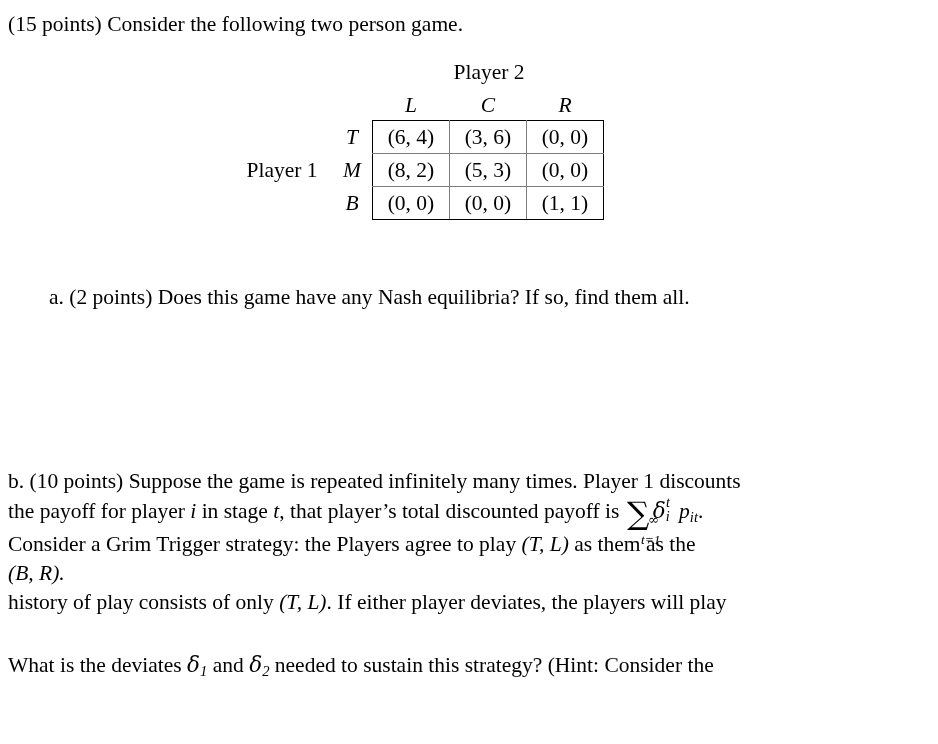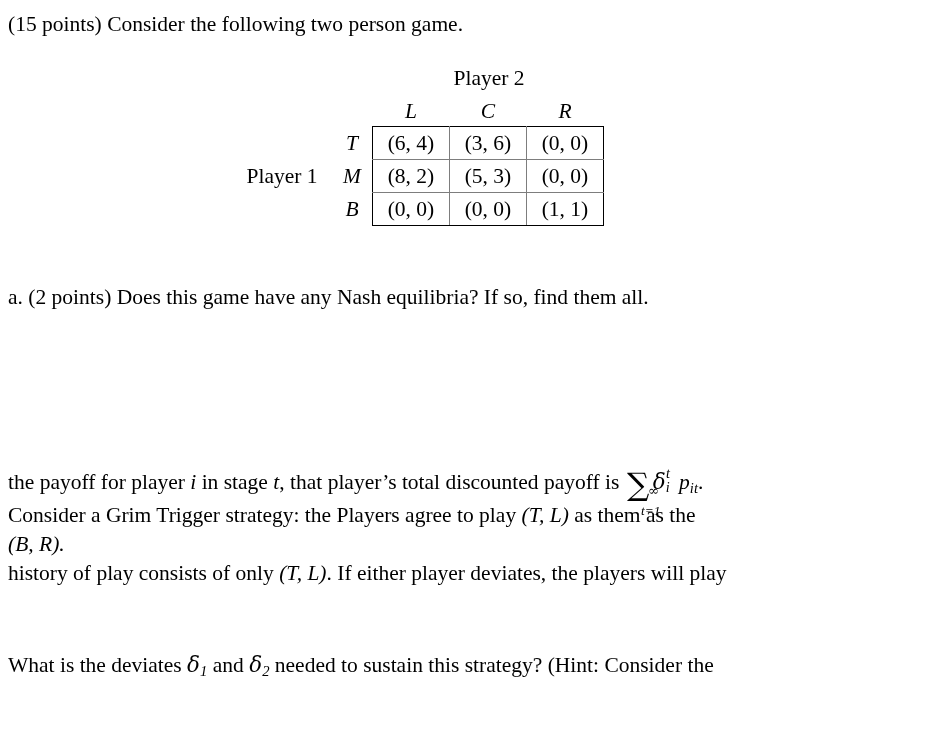--- a/index.html
+++ b/index.html
@@ -106,21 +106,21 @@
     top: 0.22em;
     font-size: 0.62em;
     font-style: italic;
     white-space: nowrap;
   }
 
   
   #matrix-block {
     position: absolute;
     left: 232px;
-    top: 66px;
+    top: 60px;
     font-size: 21.5px;
   }
   .p2-label {
     text-align: center;
     width: 100%;
     font-size: 21.5px;
     margin: 0 0 5px 0;
     padding-left: 142px;
     box-sizing: border-box;
   }
@@ -208,25 +208,26 @@
       <tr class="r-last">
         <td class="rowhead">B</td>
         <td class="cell c-first">(0, 0)</td>
         <td class="cell">(0, 0)</td>
         <td class="cell c-last">(1, 1)</td>
       </tr>
     </tbody>
       </table>
   </div>
 
-  <div class="para nojust" style="top:283px;">
+  <div class="para nojust" style="top:283px;margin-left:41px;">
     <span class="line">a. (2 points) Does this game have any Nash equilibria?  If so, find them all.</span>
   </div>
 
   <div class="para" style="top:467px; width:876px;">
+    <span class="line">b. (10 points) Suppose the game is repeated infinitely many times.  Player 1 discounts</span>
     <span class="line"><span>the payoff for player </span><span class="mi">i</span><span> in stage </span><span class="mi">t</span><span>, that player’s total discounted payoff is </span><span class="sum"><span class="sig">∑</span><span class="lim"><span class="upper">∞</span><span class="lower">t=1</span></span></span><span class="greek">δ</span><span class="subsup"><span class="sup">t</span><span class="sub">i</span></span><span class="mi">p</span><sub class="sm">it</sub><span>.</span></span>
     <span class="line"><span>Consider a Grim Trigger strategy:  the Players agree to play </span><span class="mi">(T, L)</span><span> as them as the</span></span>
     <span class="line"><span class="mi">(B, R).</span></span>
     <span class="line"><span>history of play consists of only </span><span class="mi">(T, L)</span><span>.  If either player deviates, the players will play</span></span>
   </div>
 
   <div class="para" style="top:650px; width:876px;">
     <span class="line"><span>What is the deviates </span><span class="greek">δ</span><sub class="sm">1</sub><span> and </span><span class="greek">δ</span><sub class="sm">2</sub><span> needed to sustain this strategy?  (Hint: Consider the</span></span>
   </div>
 

